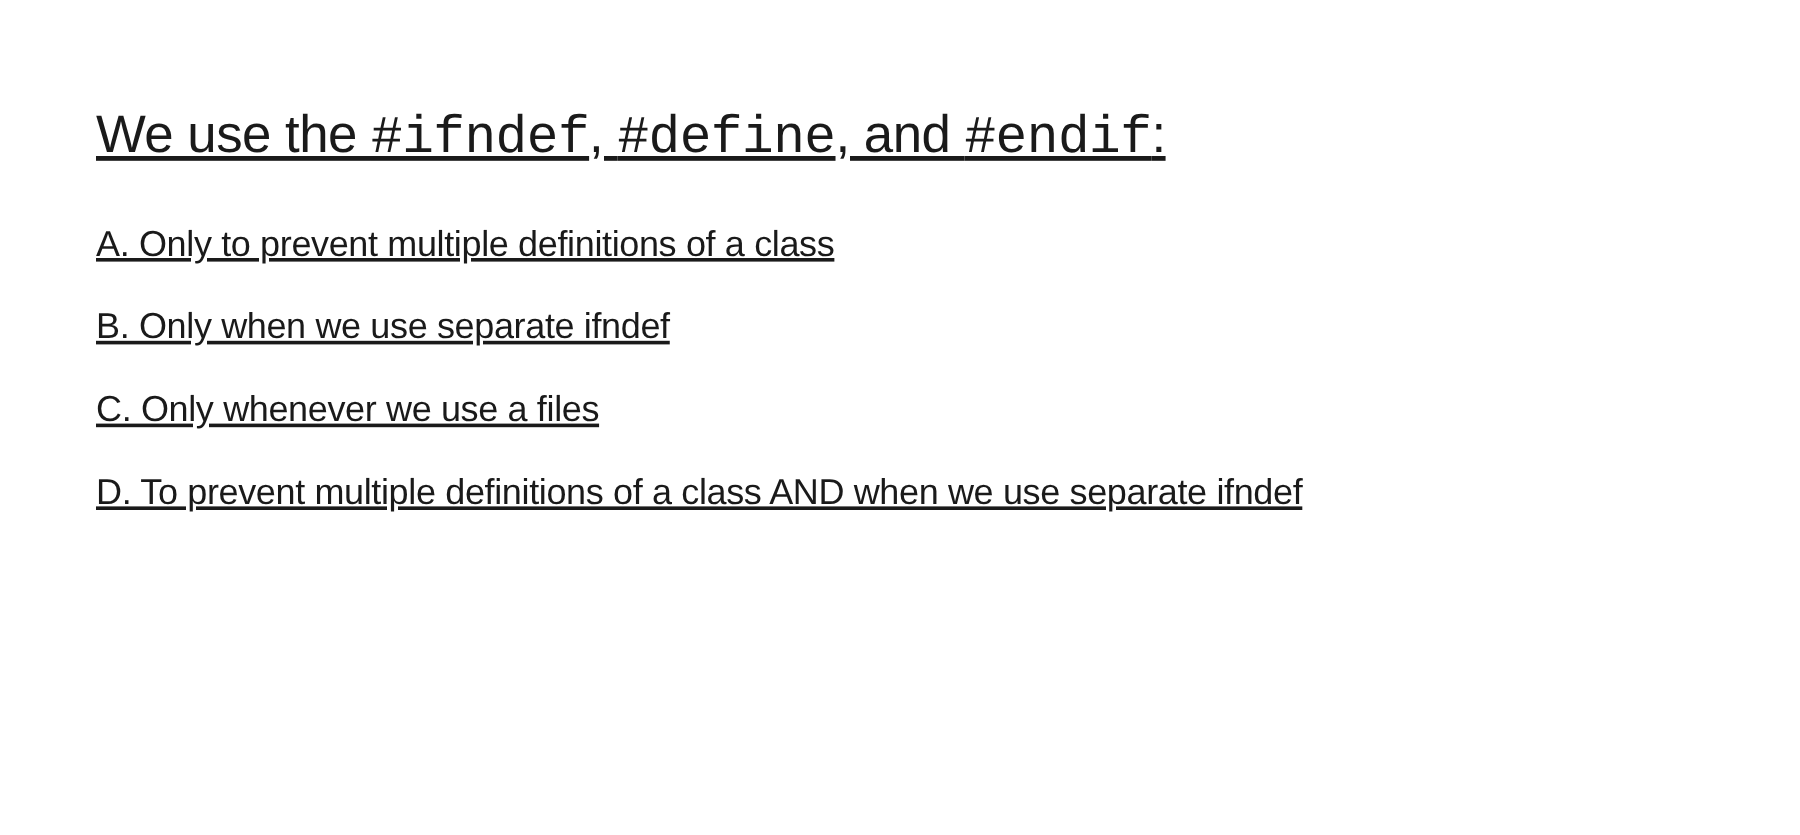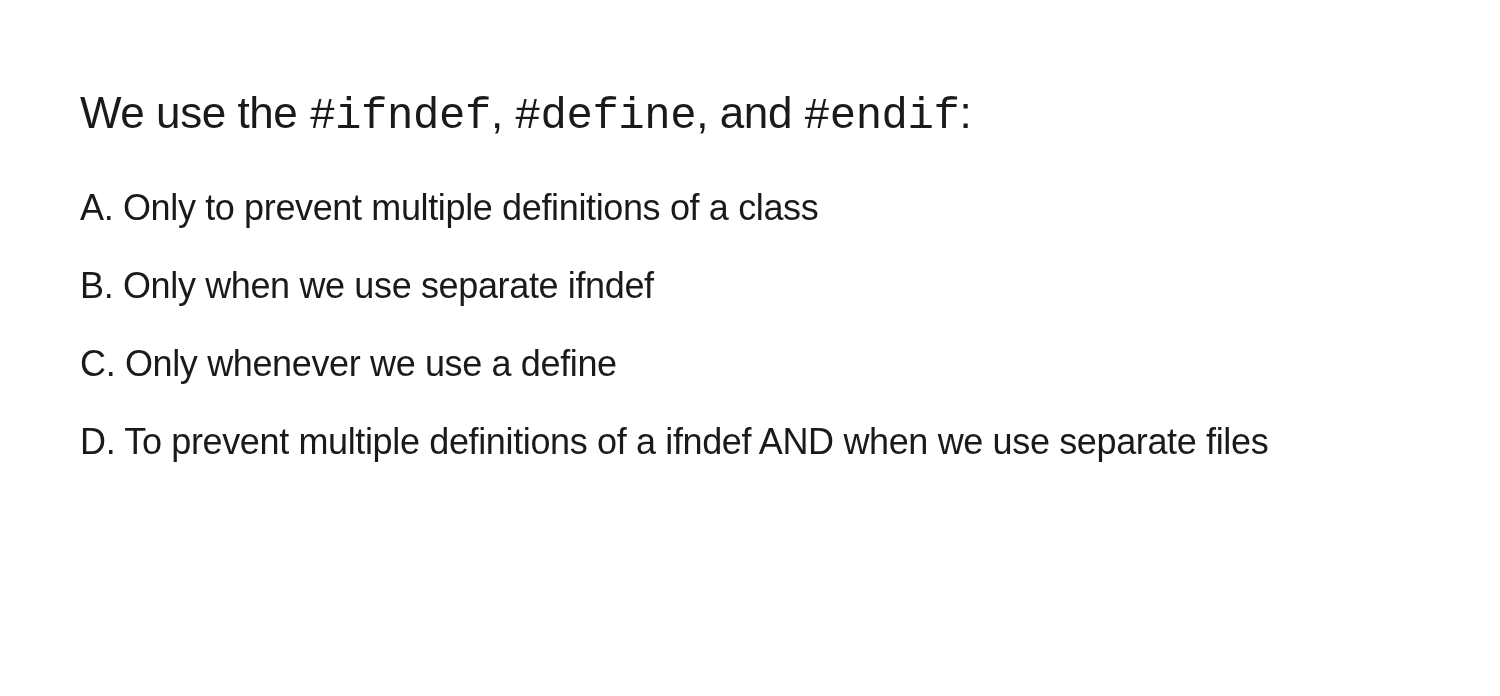--- a/index.html
+++ b/index.html
@@ -13,46 +13,48 @@
       background: #ffffff;
       font-family: -apple-system, BlinkMacSystemFont, "Segoe UI", Helvetica, Arial, sans-serif;
       color: #1a1a1a;
       padding: 80px 80px 40px 80px;
     }
     .question-stem {
       font-size: 44px;
       line-height: 1.5;
       margin-bottom: 32px;
       letter-spacing: -0.01em;
+      text-decoration: underline;
     }
     .code {
       font-family: "Courier New", Courier, monospace;
       letter-spacing: -0.01em;
     }
     .option {
-      font-size: 36px;
+      font-size: 30px;
       line-height: 1.5;
       margin-bottom: 24px;
       letter-spacing: -0.01em;
+      text-decoration: underline;
     }
     .option:last-child {
       margin-bottom: 0;
     }
   </style>
 </head>
 <body>
 
 <div class="question-stem">
   <span>We use the </span><span class="code">#ifndef</span><span>, </span><span class="code">#define</span><span>, and </span><span class="code">#endif</span><span>:</span>
 </div>
 
 <div class="option">
   <span>A. Only to prevent multiple definitions of a class</span>
 </div>
 <div class="option">
   <span>B. Only when we use separate ifndef</span>
 </div>
 <div class="option">
-  <span>C. Only whenever we use a define</span>
+  <span>C. Only whenever we use a files</span>
 </div>
 <div class="option">
-  <span>D. To prevent multiple definitions of a ifndef AND when we use separate files</span>
+  <span>D. To prevent multiple definitions of a class AND when we use separate ifndef</span>
 </div>
 
 </body></html>

